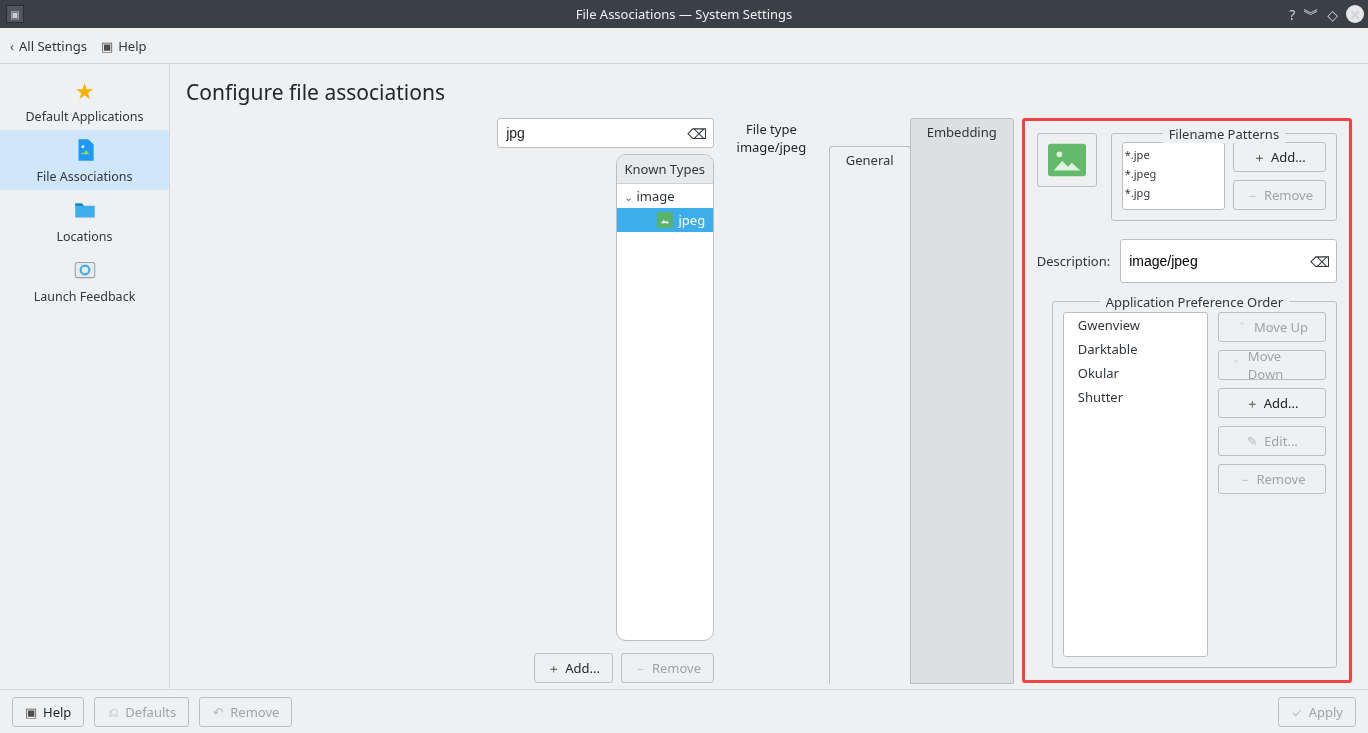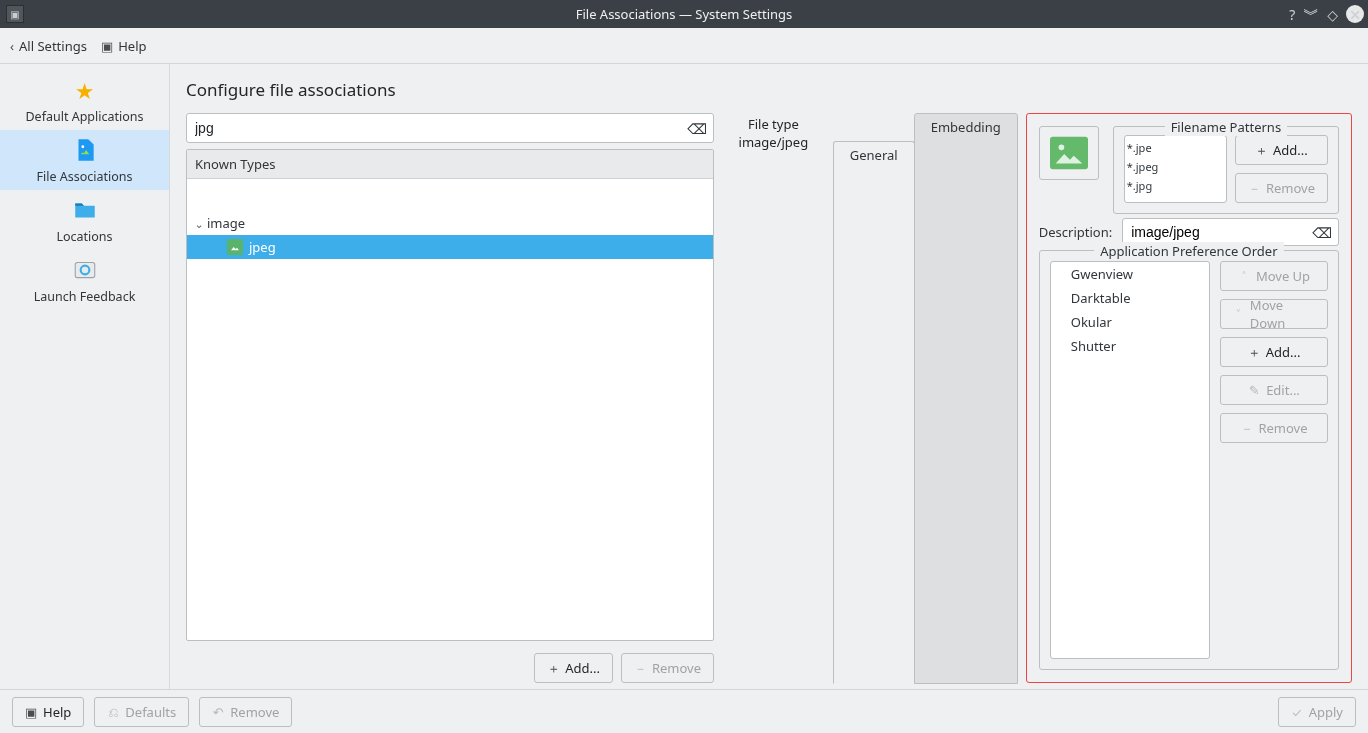--- a/index.html
+++ b/index.html
@@ -71,35 +71,35 @@
   }
   .side-item {
     display:flex;flex-direction:column;align-items:center;
     height:60px; justify-content:center;
     font-size:12.5px; gap:4px; cursor:pointer;
   }
   .side-item.selected { background:#cfe6fb; }
   .side-item .sicon { width:28px;height:28px;display:flex;align-items:center;justify-content:center;font-size:22px;}
 
   .content { flex:1; display:flex;flex-direction:column; padding:14px 16px 6px 16px; min-width:0;}
-  .page-title { font-size:17px; font-weight:400; color:#232629; margin-bottom:12px;}
+  .page-title { font-size:21px; font-weight:400; color:#232629; margin-bottom:12px;}
 
   .cols { flex:1; display:flex; gap:14px; min-height:0;}
 
   
-  .left { width:528px; display:flex; flex-direction:column; gap:6px;}
+  .left { width:528px; display:flex; flex-direction:column; gap:6px;align-items:flex-end;}
   .search {
     height:30px; background:#fff;border:1px solid #bcbfc2;border-radius:3px;
     display:flex;align-items:center;padding:0 6px 0 8px;
   }
   .search input { flex:1; border:none;outline:none;font-size:14px;background:transparent;color:#232629;}
   .clear-icon { color:#31363b; font-size:14px; cursor:pointer;}
   .tree {
-    flex:1; background:#fff;border:1px solid #bcbfc2;border-radius:2px;
-    display:flex;flex-direction:column;overflow:hidden;gap:32px;
+    flex:1; background:#fff;border:1px solid #bcbfc2;border-radius:10px;
+    display:flex;flex-direction:column;overflow:hidden;
   }
   .tree-header { background:#e8eaec;border-bottom:1px solid #cfd2d5;padding:5px 8px;font-size:13px;color:#31363b;}
   .tree-body { flex:1; overflow:auto; font-size:13px;}
   .tree-row { display:flex;align-items:center;height:24px;padding-left:6px;}
   .tree-row.group { padding-left:6px;}
   .tree-row.child { padding-left:40px;}
   .tree-row.selected { background:#3daee9;color:#fff;}
   .chev { display:inline-block;width:12px;text-align:center;color:#666;margin-right:2px;font-size:11px;}
   .ticon-small { width:16px;height:16px;margin-right:6px;}
 
@@ -107,52 +107,52 @@
 
   
   .right { flex:1; display:flex;flex-direction:row; gap:8px; min-width:0;}
   .ft-label { text-align:center;font-size:13px;color:#232629;margin-top:2px;}
   .tabs { display:flex; padding-left:6px; position:relative; z-index:2;}
   .tab { padding:4px 16px; border:1px solid #bcbfc2; background:#dedfe1; position:relative;
          border-top-left-radius:3px;border-top-right-radius:3px;font-size:13px; cursor:pointer;
          margin-bottom:-1px;}
   .tab + .tab { margin-left:-1px; }
   .tab.active { background:#eff0f1; border-bottom-color:#eff0f1;margin-top:28px;}
-  .tabbox { flex:1; border:1px solid #ef4444;border-radius:3px; padding:12px;
-            display:flex;flex-direction:column;gap:4px;}
+  .tabbox { flex:1; border:3px solid #ef4444;border-radius:3px; padding:12px;
+            display:flex;flex-direction:column;gap:18px;}
 
   .toprow { display:flex; gap:14px; align-items:flex-start;}
   .icon-btn {
     width:60px;height:54px;border:1px solid #bcbfc2;border-radius:3px;background:#eff0f1;
     display:flex;align-items:center;justify-content:center;
   }
   .icon-btn svg { width:38px;height:34px;}
 
   .fieldset { flex:1; border:1px solid #bcbfc2;border-radius:3px;padding:8px 10px 10px;position:relative;}
   .fieldset .legend { position:absolute; top:-9px; left:0; right:0; text-align:center; }
   .fieldset .legend span { background:#eff0f1; padding:0 6px; font-size:13px;}
   .patterns-row { display:flex; gap:8px;}
   .pattern-list { flex:1; background:#fff;border:1px solid #bcbfc2;border-radius:3px; padding:2px 0; max-height:84px;overflow:auto;}
   .pattern-list div { padding:2px 2px; font-size:11px;}
   .pattern-btns { display:flex;flex-direction:column;gap:8px;}
 
   .descrow { display:flex;align-items:center;gap:10px;}
   .descrow label { font-size:13px;}
   .descrow .input {
-    flex:1; height:28px; background:#fff;border:1px solid #bcbfc2;border-radius:3px;
+    flex:1; height:44px; background:#fff;border:1px solid #bcbfc2;border-radius:3px;
     display:flex;align-items:center;padding:0 6px 0 8px;
   }
   .descrow input { flex:1;border:none;outline:none;font-size:14px;background:transparent;}
 
-  .apo { flex:1; border:1px solid #bcbfc2;border-radius:3px;padding:10px 10px 10px;position:relative; display:flex;flex-direction:column;}
+  .apo { flex:1; border:1px solid #bcbfc2;border-radius:3px;padding:10px 10px 10px;position:relative; display:flex;flex-direction:column;margin-left:15px;}
   .apo .legend { position:absolute; top:-9px; left:0;right:0;text-align:center;}
   .apo .legend span { background:#eff0f1; padding:0 6px;font-size:13px;}
   .apo-row { flex:1; display:flex; gap:10px; min-height:0;}
   .app-list { flex:1; background:#fff;border:1px solid #bcbfc2;border-radius:3px;overflow:auto;}
-  .app-list div { padding:3px 20px; font-size:13px;}
+  .app-list div { padding:3px 14px; font-size:13px;}
   .apo-btns { width:108px; display:flex;flex-direction:column;gap:8px;}
 
   
   .btn {
     height:30px; padding:0 12px;border:1px solid #bcbfc2;border-radius:3px;background:#eff0f1;
     display:inline-flex;align-items:center;gap:6px;font-size:13px;color:#232629;cursor:pointer;
     justify-content:center;
   }
   .btn.disabled { color:#a0a3a6; cursor:default;}
   .btn .bicon { font-size:13px;color:#4d4d4d;width:12px;text-align:center;}

